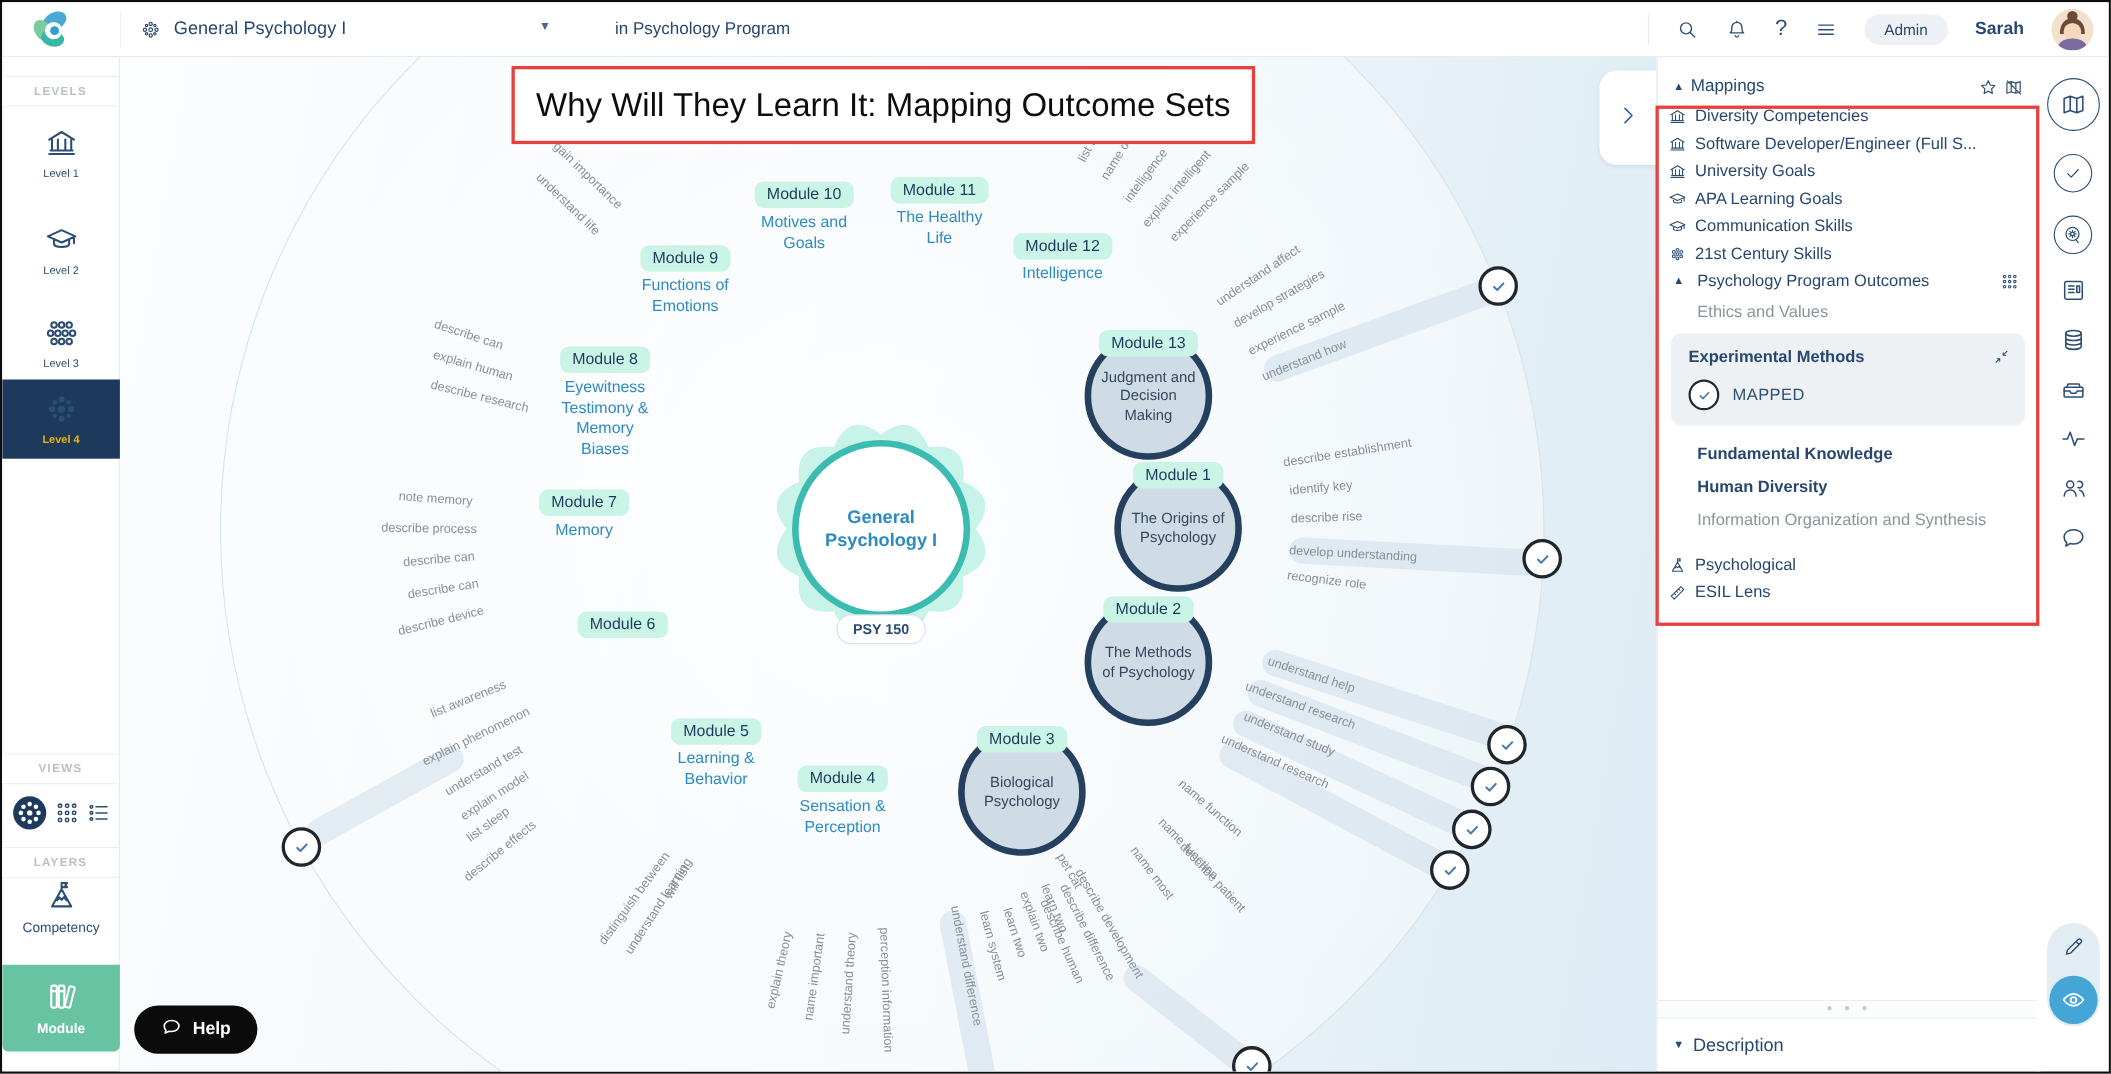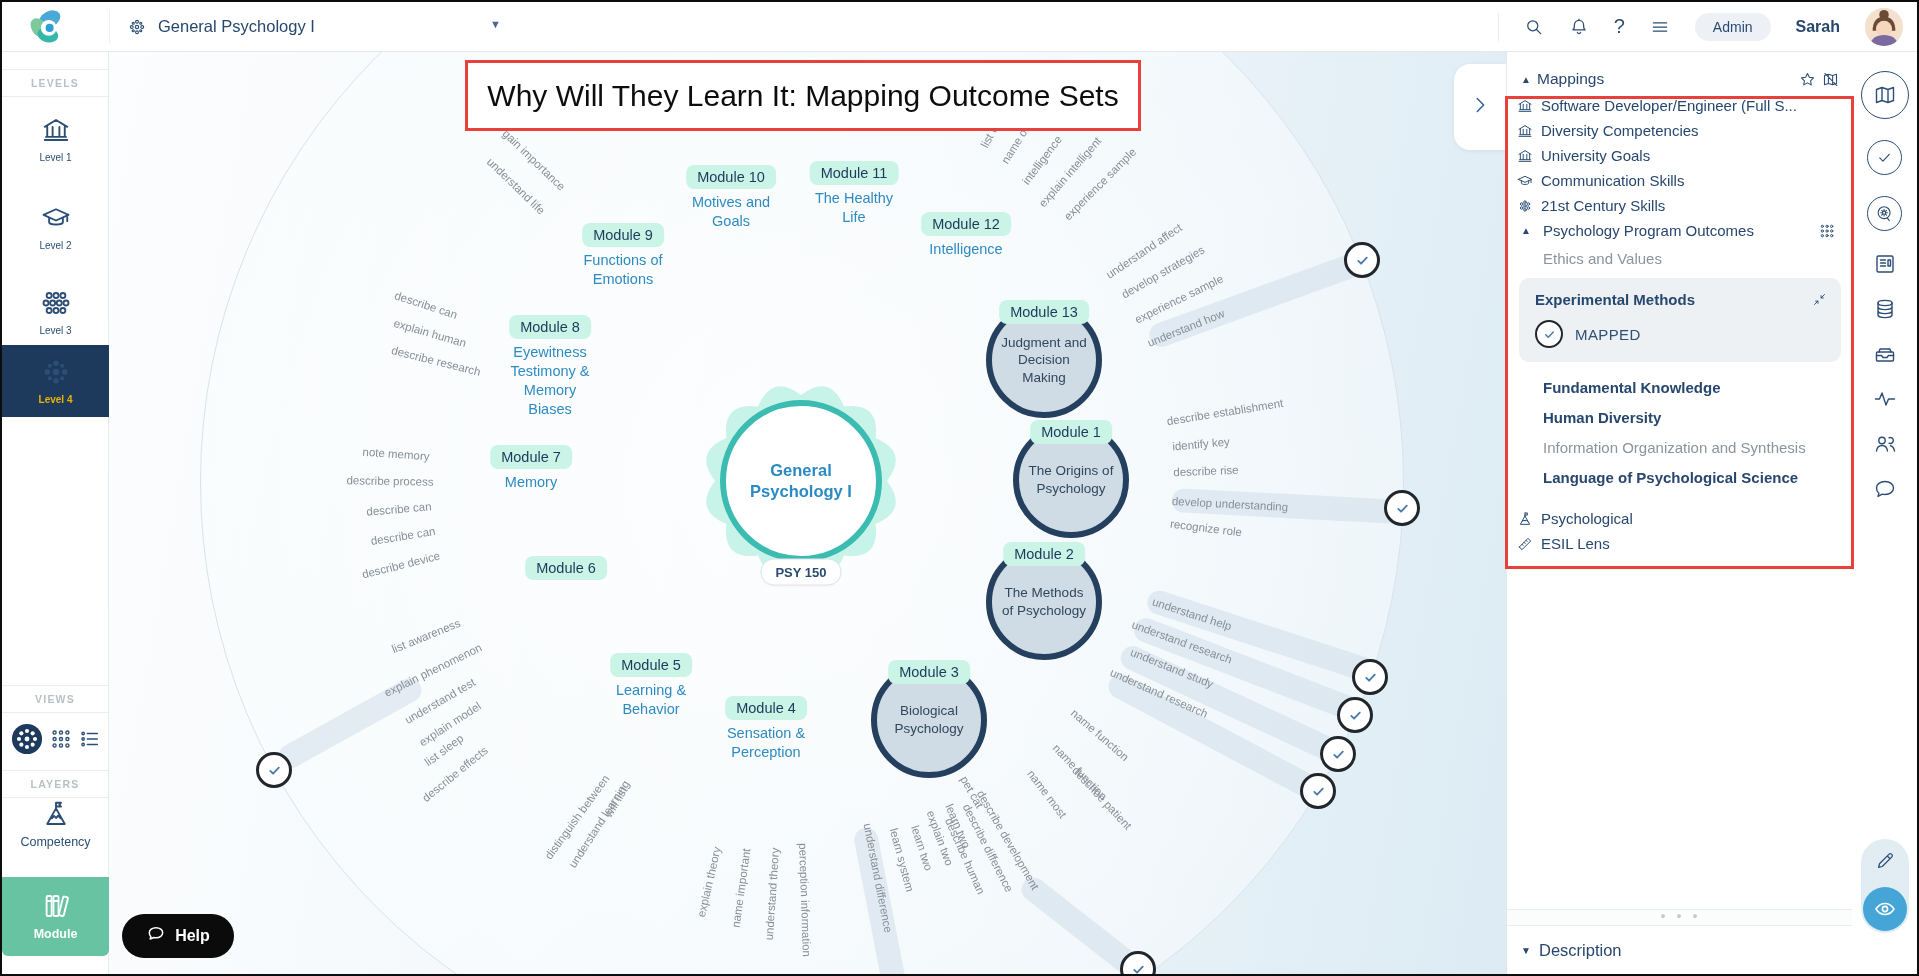--- a/index.html
+++ b/index.html
@@ -140,20 +140,21 @@
             <circle cx="7" cy="17" r="1.4"></circle>
             <circle cx="5" cy="12" r="1.9"></circle>
             <circle cx="7" cy="7" r="1.4"></circle>
             <circle cx="12" cy="5" r="1.9"></circle>
             <circle cx="17" cy="7" r="1.4"></circle>
           </svg>
       </span>
       <span class="tb-title">General Psychology I</span>
     </div>
     <span class="tb-caret">▼</span>
+    <span class="tb-context">in Psychology Program</span>
     <div class="tb-right">
       <span class="tb-vdiv"></span>
       <span class="ic">
           <svg viewBox="0 0 24 24" style="width:20px;height:20px">
             <circle cx="10.5" cy="10.5" r="6"></circle>
             <path d="M15 15l5 5"></path>
           </svg>
         </span>
       <span class="ic">
           <svg viewBox="0 0 24 24" style="width:20px;height:20px">
@@ -464,37 +465,45 @@
             </span>
         </span>
       </div>
       <div id="msets">
           <div class="mrow">
             <span class="ic">
               <svg viewBox="0 0 24 24">
                 <path d="M3 9.5L12 4l9 5.5M5 9.5V17M9.3 9.5V17M14.7 9.5V17M19 9.5V17M4 17.5h16M3 20h18"></path>
               </svg>
             </span>
-            <span class="mrow-t">Software Developer/Engineer (Full S...</span>
+            <span class="mrow-t">Diversity Competencies</span>
           </div>
           <div class="mrow">
             <span class="ic">
               <svg viewBox="0 0 24 24">
                 <path d="M3 9.5L12 4l9 5.5M5 9.5V17M9.3 9.5V17M14.7 9.5V17M19 9.5V17M4 17.5h16M3 20h18"></path>
               </svg>
             </span>
-            <span class="mrow-t">Diversity Competencies</span>
+            <span class="mrow-t">Software Developer/Engineer (Full S...</span>
           </div>
           <div class="mrow">
             <span class="ic">
               <svg viewBox="0 0 24 24">
                 <path d="M3 9.5L12 4l9 5.5M5 9.5V17M9.3 9.5V17M14.7 9.5V17M19 9.5V17M4 17.5h16M3 20h18"></path>
               </svg>
             </span>
             <span class="mrow-t">University Goals</span>
+          </div>
+          <div class="mrow">
+            <span class="ic">
+              <svg viewBox="0 0 24 24">
+                <path d="M2 9.5L12 5l10 4.5L12 14 2 9.5zM6.5 11.5v3.8c0 1 2.5 1.9 5.5 1.9s5.5-.9 5.5-1.9v-3.8M21 10v4.5"></path>
+              </svg>
+            </span>
+            <span class="mrow-t">APA Learning Goals</span>
           </div>
           <div class="mrow">
             <span class="ic">
               <svg viewBox="0 0 24 24">
                 <path d="M2 9.5L12 5l10 4.5L12 14 2 9.5zM6.5 11.5v3.8c0 1 2.5 1.9 5.5 1.9s5.5-.9 5.5-1.9v-3.8M21 10v4.5"></path>
               </svg>
             </span>
             <span class="mrow-t">Communication Skills</span>
           </div>
           <div class="mrow">
@@ -545,21 +554,20 @@
                 <svg viewBox="0 0 24 24">
                   <path d="M6 12.5l4 4L18 8"></path>
                 </svg>
               </span>
               <span class="mapped-t">MAPPED</span>
             </div>
           </div>
           <div class="orow bold">Fundamental Knowledge</div>
           <div class="orow bold">Human Diversity</div>
           <div class="orow muted">Information Organization and Synthesis</div>
-          <div class="orow bold">Language of Psychological Science</div>
         </div>
       <div class="psec">
         <div class="mrow">
           <span class="ic">
               <svg viewBox="0 0 24 24">
                 <path d="M12 3v4.5M12 3h4l-1.3 1.5L16 6h-4M12 7.5L5 20h14L12 7.5zM8.7 15.5l1.8-2 1.5 1.7 1.7-1.9 2 2.2"></path>
               </svg>
             </span>
           <span class="mrow-t">Psychological</span>
         </div>

